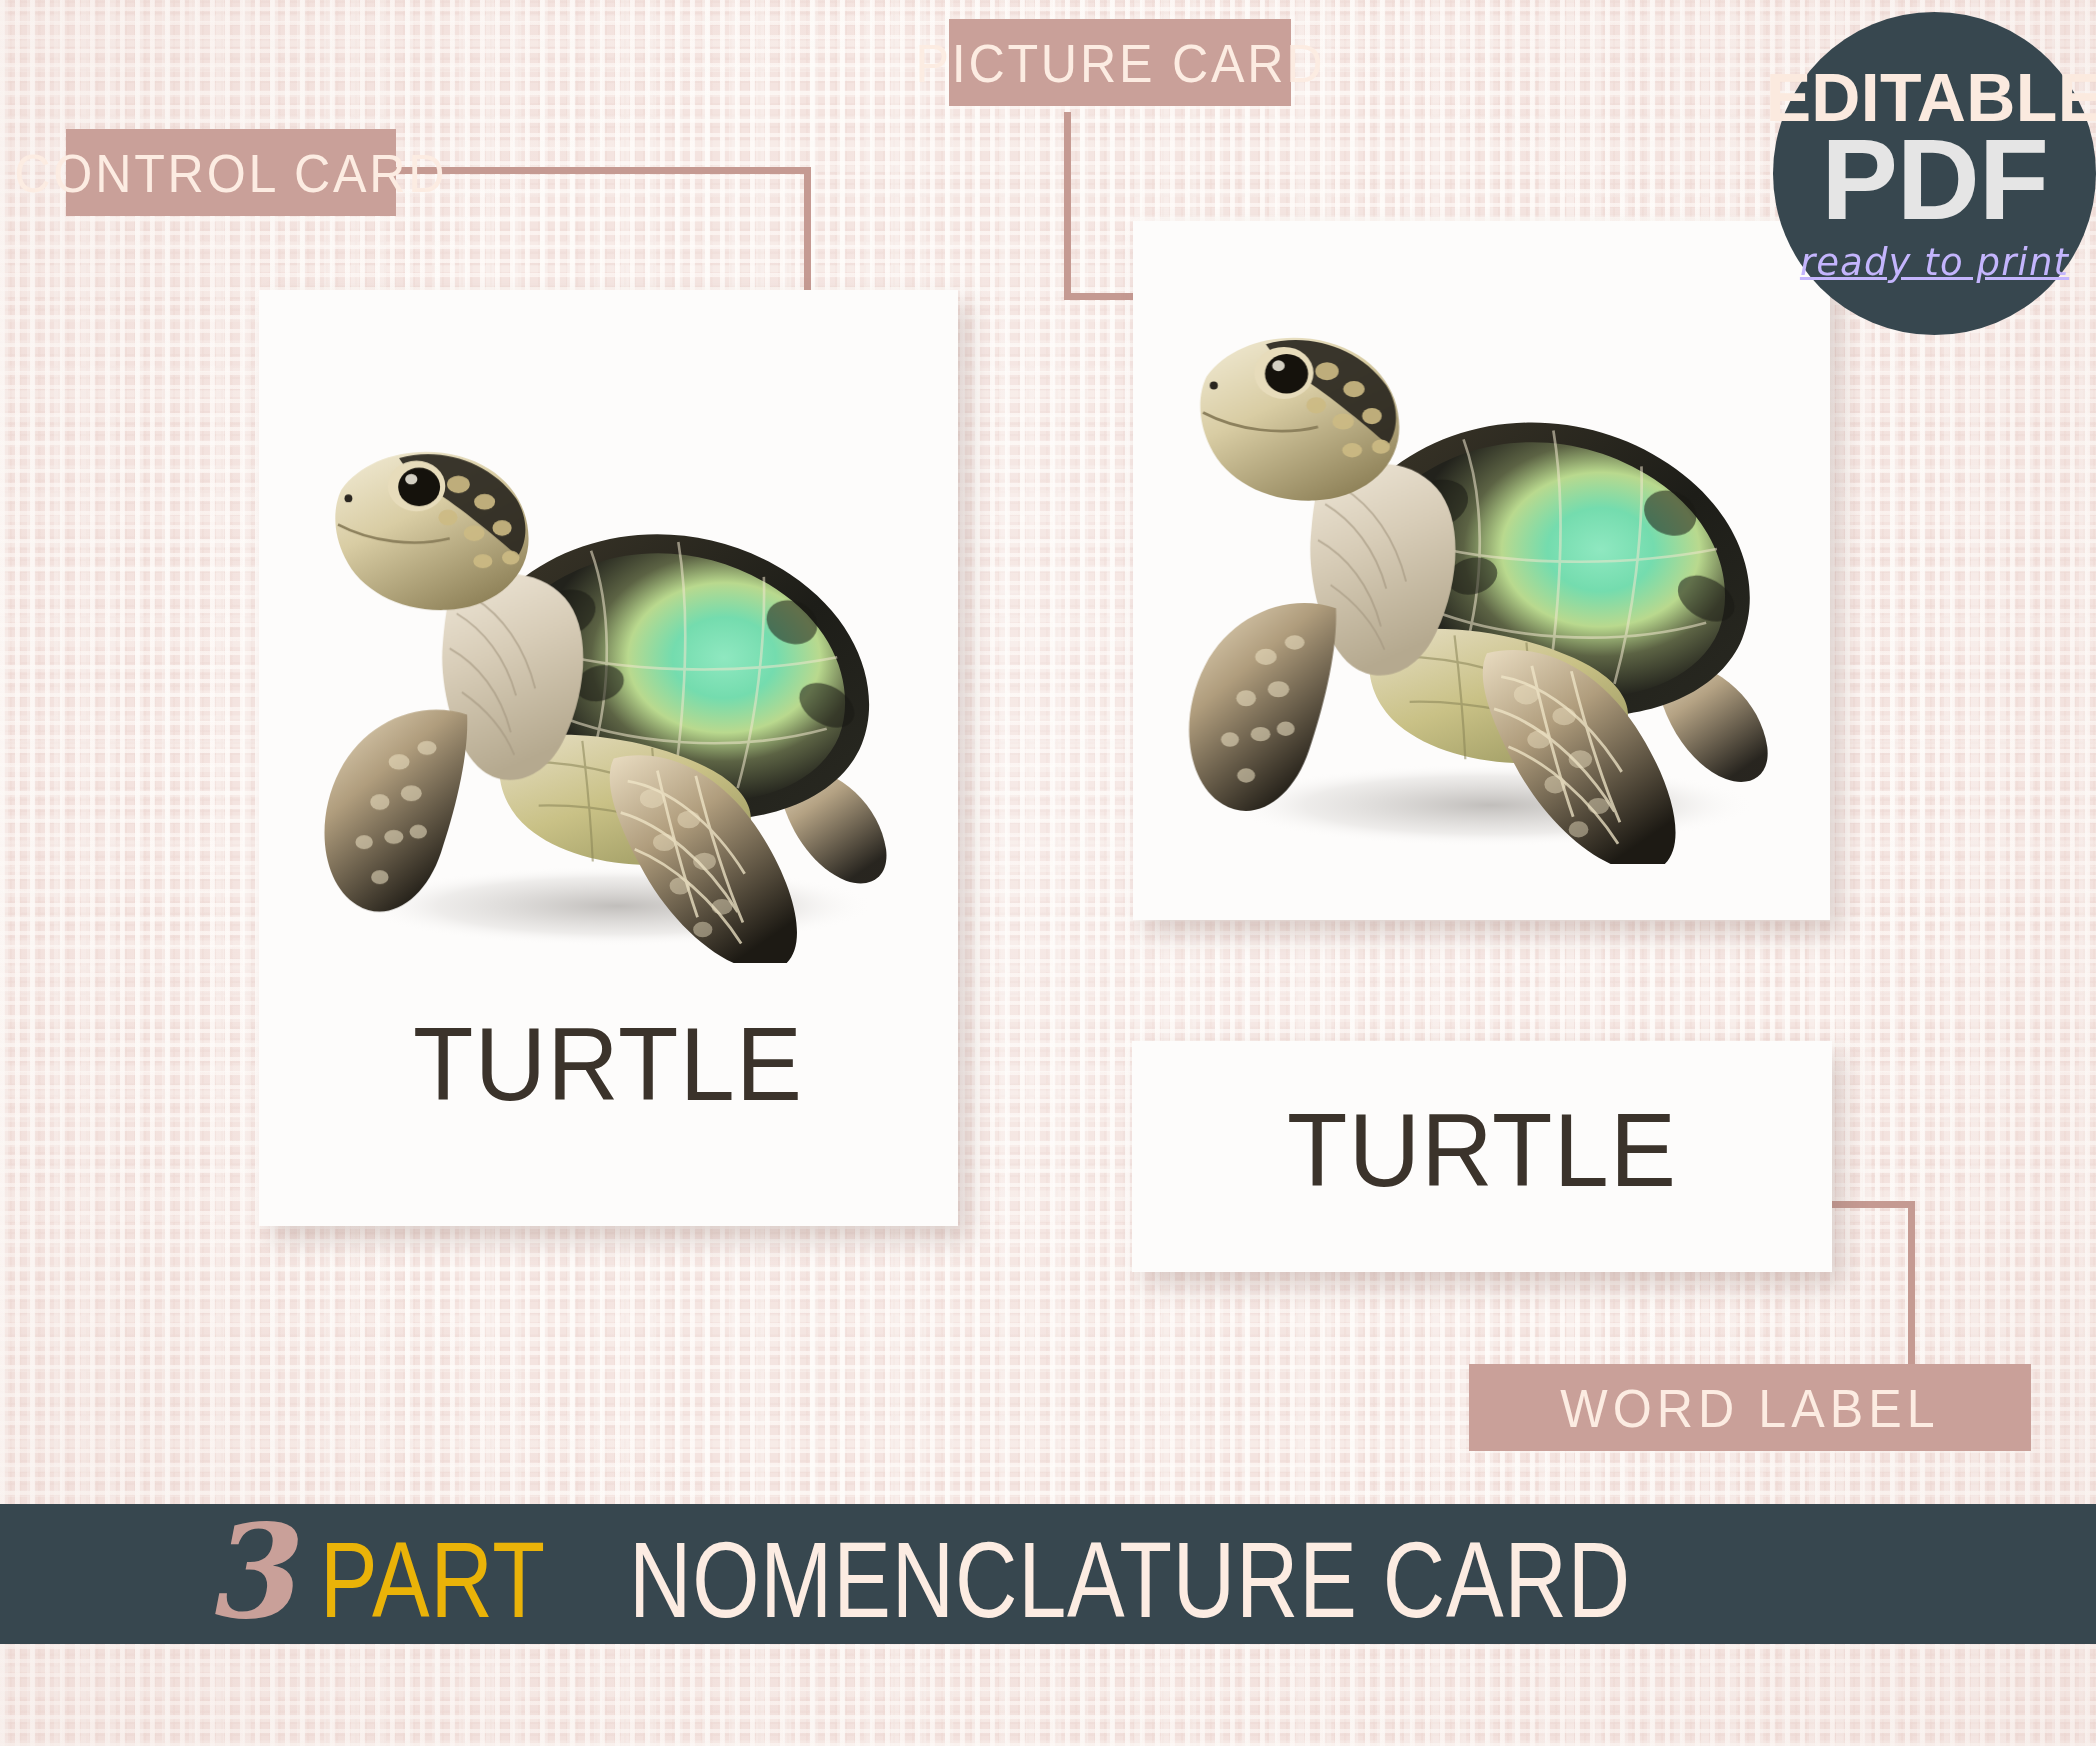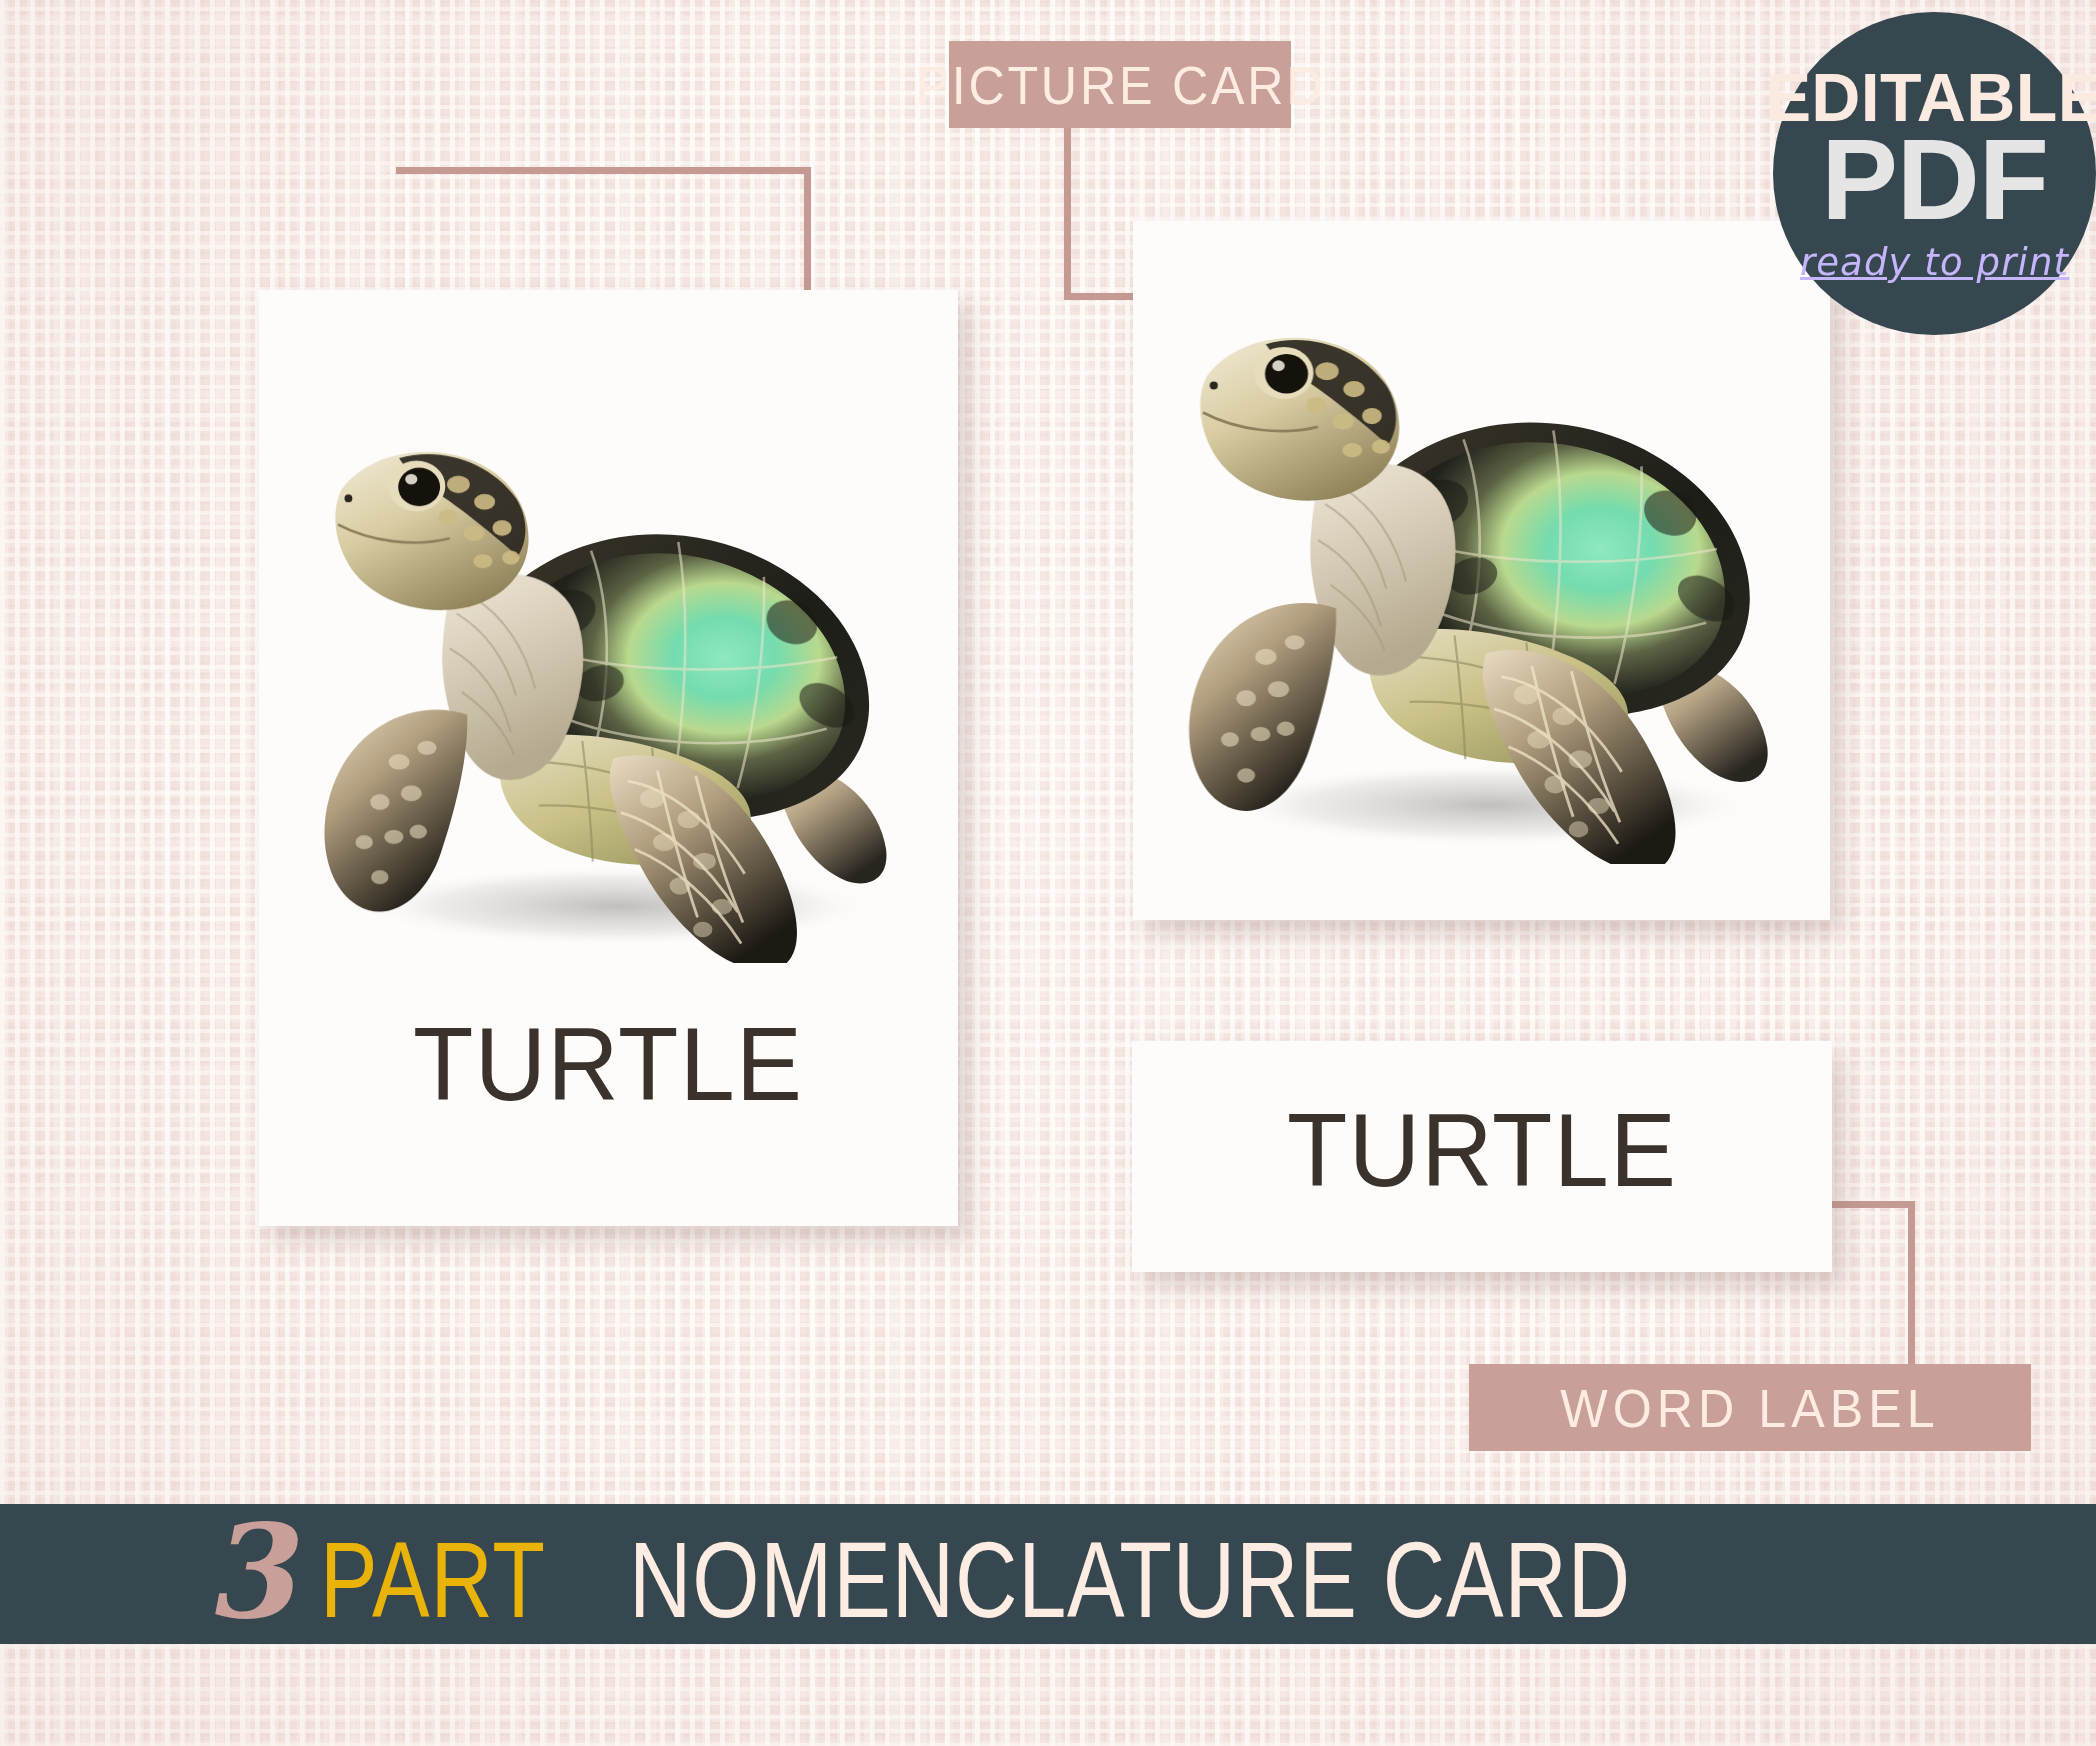--- a/index.html
+++ b/index.html
@@ -187,22 +187,25 @@
 
   <div class="conn" style="left:396px; top:167px; width:415px; height:7px;"></div>
   <div class="conn" style="left:804px; top:167px; width:7px; height:173px;"></div>
 
   <div class="conn" style="left:1064px; top:112px; width:7px; height:188px;"></div>
   <div class="conn" style="left:1064px; top:293px; width:166px; height:7px;"></div>
 
   <div class="conn" style="left:1793px; top:1201px; width:122px; height:7px;"></div>
   <div class="conn" style="left:1908px; top:1201px; width:7px; height:170px;"></div>
 
-
-  <div class="tag" style="left:949px; top:41px; width:342px; height:87px; font-size:54px;">
+  <div class="tag" style="left:66px; top:129px; width:330px; height:87px; font-size:54px;">
+    <span>CONTROL CARD</span>
+  </div>
+
+  <div class="tag" style="left:949px; top:19px; width:342px; height:87px; font-size:54px;">
     <span>PICTURE CARD</span>
   </div>
 
   <div class="tag" style="left:1469px; top:1364px; width:562px; height:87px; font-size:54px; letter-spacing:.10em;">
     <span>WORD  LABEL</span>
   </div>
 
   <div class="card" style="left:259px; top:290px; width:699px; height:936px;">
 
     <div class="card-photo" style="top:92px; height:594px;">

